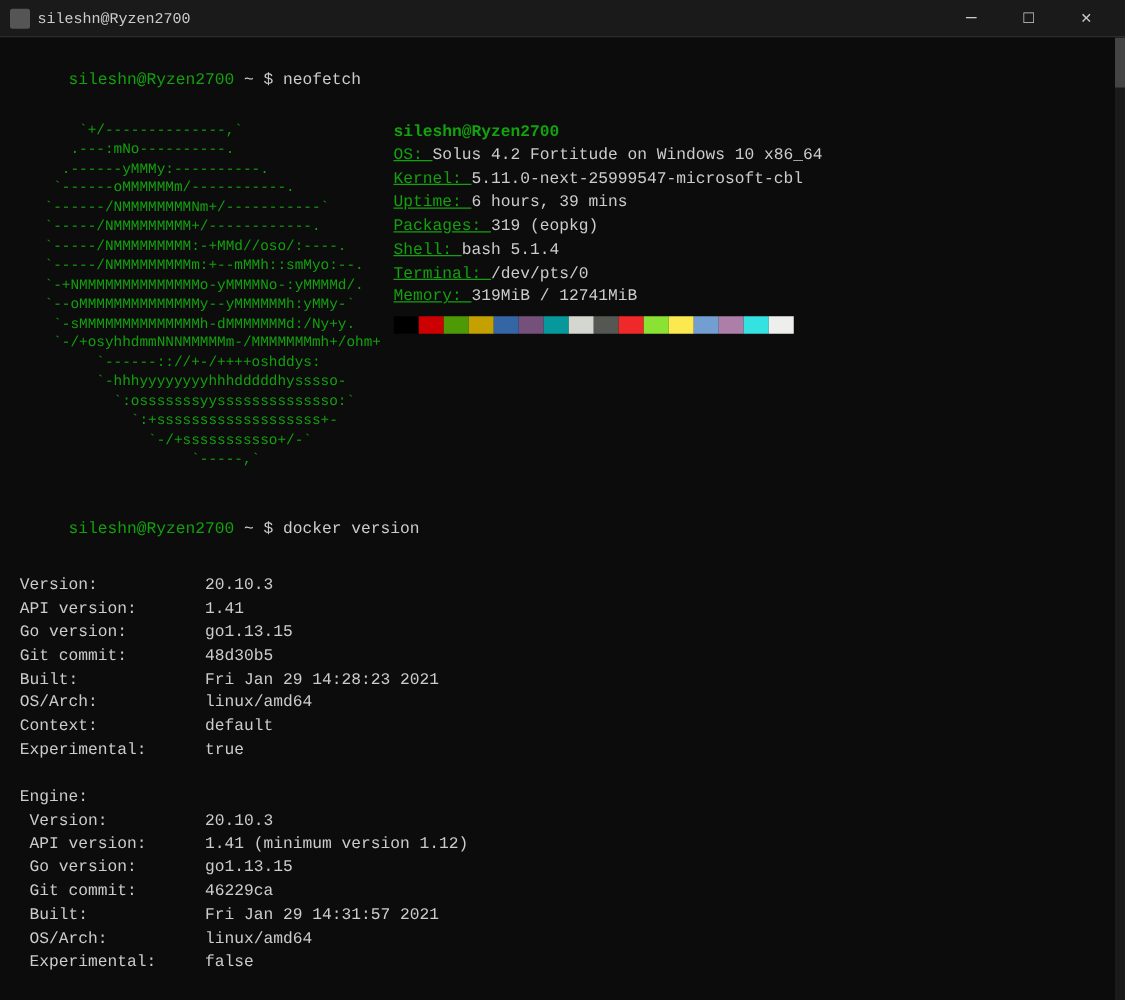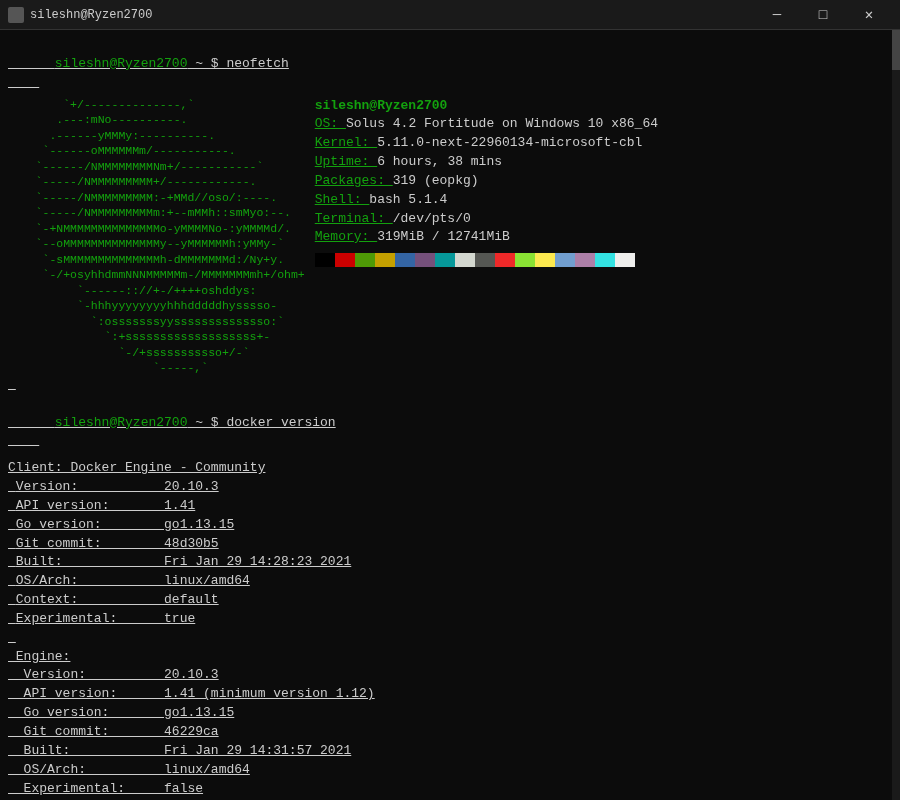--- a/index.html
+++ b/index.html
@@ -120,21 +120,21 @@
     .swatch {
       width: 20px;
       height: 14px;
     }
 
     
     .docker-section {
       margin-top: 8px;
     }
 
-    .line { line-height: 1.45; white-space: pre; text-decoration: underline; }
+    .line { line-height: 1.45; white-space: pre; }
     @keyframes blink {
       0%, 100% { opacity: 1; }
       50% { opacity: 0; }
     }
   </style>
 </head>
 <body>
 
 <div class="title-bar">
   <div class="title-bar-left">
@@ -176,24 +176,24 @@
                      `-----,`</div>
 
       <div class="info-section">
         <div class="info-line">
           <span class="info-hostname">sileshn@Ryzen2700</span>
         </div>
         <div class="info-line">
           <span class="info-key">OS: </span><span class="info-val">      Solus 4.2 Fortitude on Windows 10 x86_64</span>
         </div>
         <div class="info-line">
-          <span class="info-key">Kernel: </span><span class="info-val">  5.11.0-next-22960134-microsoft-cbl</span>
-        </div>
-        <div class="info-line">
-          <span class="info-key">Uptime: </span><span class="info-val">  6 hours, 38 mins</span>
+          <span class="info-key">Kernel: </span><span class="info-val">  5.11.0-next-25999547-microsoft-cbl</span>
+        </div>
+        <div class="info-line">
+          <span class="info-key">Uptime: </span><span class="info-val">  6 hours, 39 mins</span>
         </div>
         <div class="info-line">
           <span class="info-key">Packages: </span><span class="info-val">319 (eopkg)</span>
         </div>
         <div class="info-line">
           <span class="info-key">Shell: </span><span class="info-val">   bash 5.1.4</span>
         </div>
         <div class="info-line">
           <span class="info-key">Terminal: </span><span class="info-val">/dev/pts/0</span>
         </div>
@@ -222,21 +222,20 @@
       </div>
     </div>
 
     <div class="line">&nbsp;</div>
 
     <div class="line">
       <span class="user-host">sileshn@Ryzen2700</span><span class="cmd-text"> ~ $ docker version</span>
     </div>
 
     <div class="docker-section">
-      <div class="line">Client: Docker Engine - Community</div>
       <div class="line"> <span>Version:           20.10.3</span></div>
       <div class="line"> <span>API version:       1.41</span></div>
       <div class="line"> <span>Go version:        go1.13.15</span></div>
       <div class="line"> <span>Git commit:        48d30b5</span></div>
       <div class="line"> <span>Built:             Fri Jan 29 14:28:23 2021</span></div>
       <div class="line"> <span>OS/Arch:           linux/amd64</span></div>
       <div class="line"> <span>Context:           default</span></div>
       <div class="line"> <span>Experimental:      true</span></div>
       <div class="line">&nbsp;</div>
       <div class="line"> Engine:</div>

